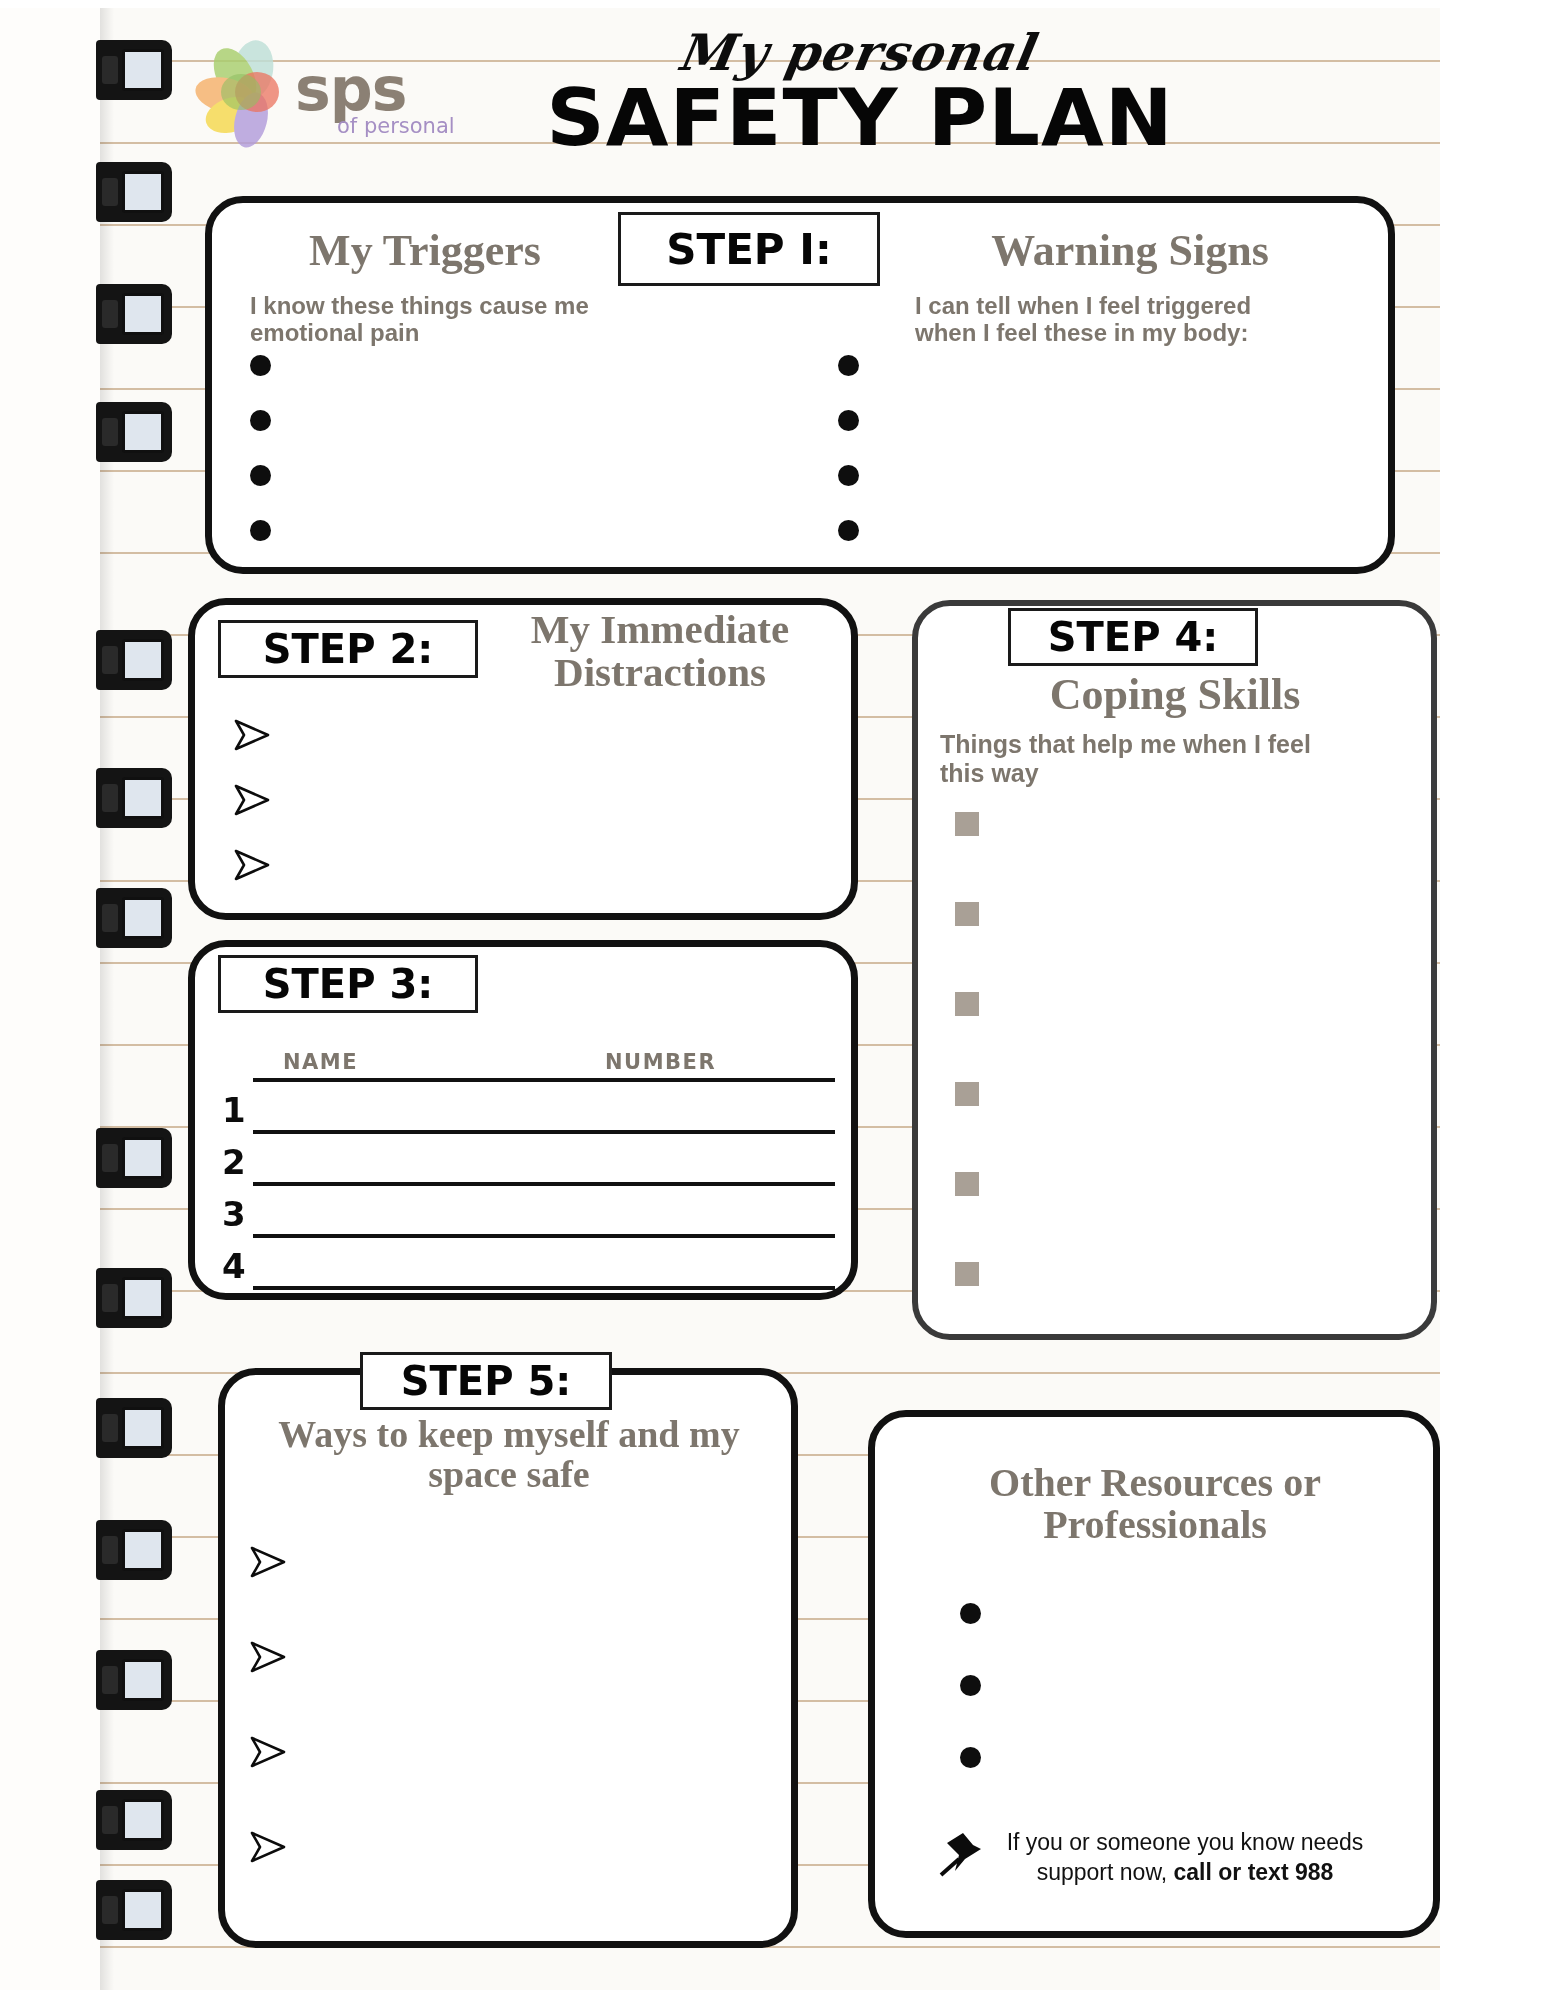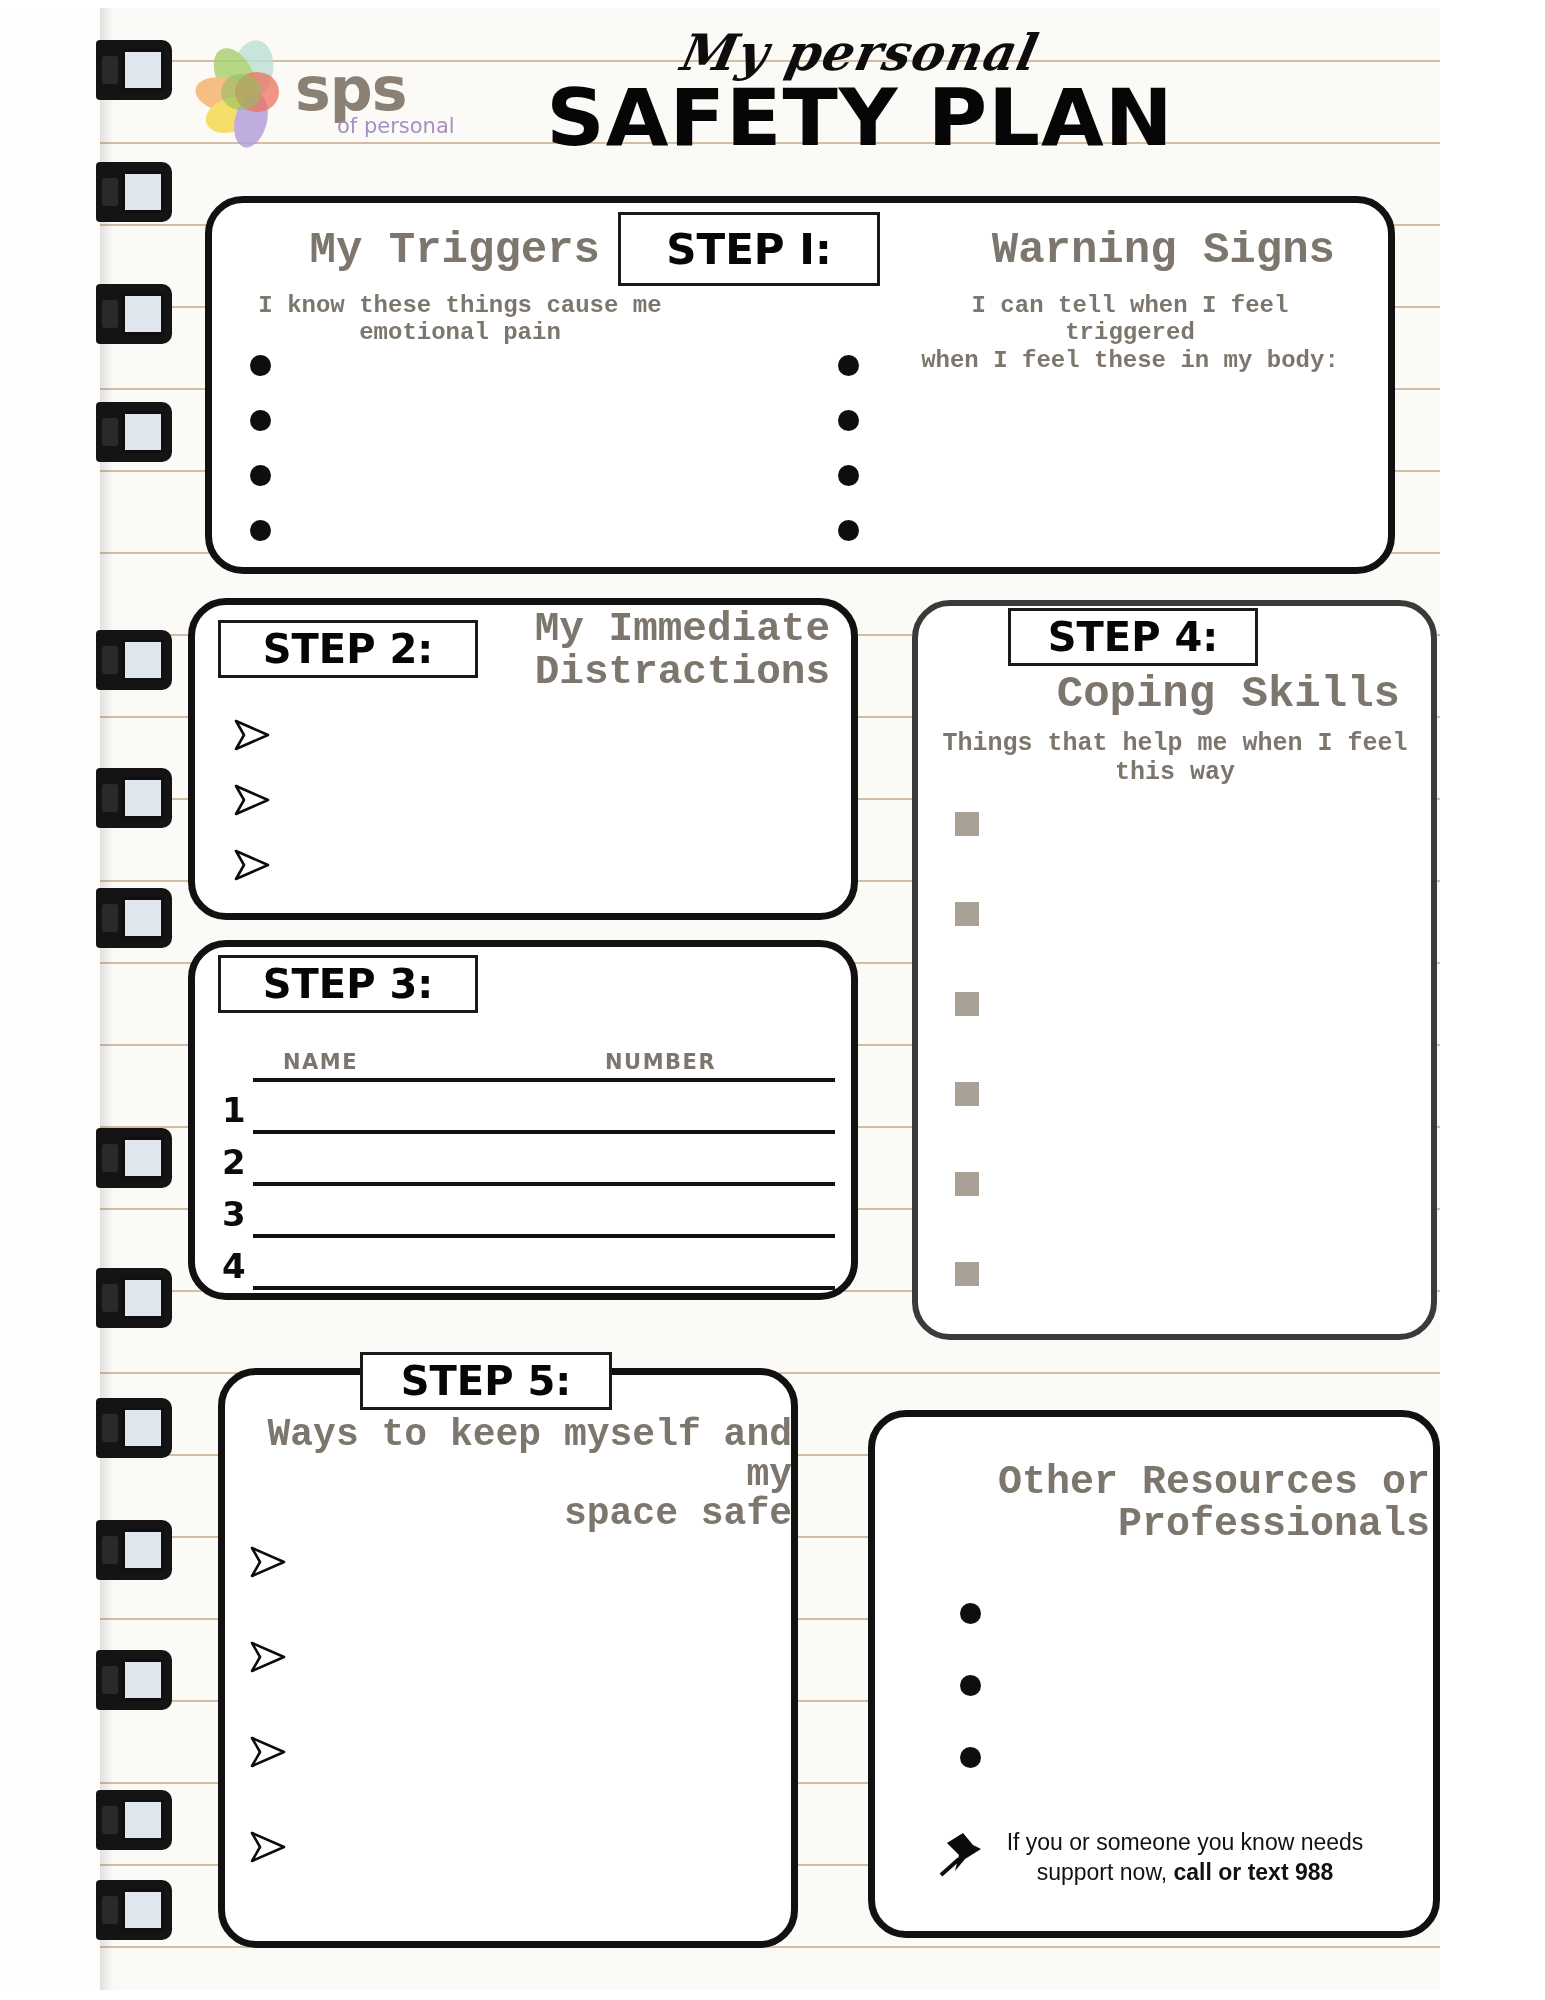--- a/index.html
+++ b/index.html
@@ -175,32 +175,32 @@
     text-align: center;
     display: flex;
     align-items: center;
     justify-content: center;
     letter-spacing: 0px;
     z-index: 5;
   }
 
   .sec-title {
     position: absolute;
-    font-family: Liberation Mono, monospace;
-    font-weight: bold;
-    color: #7d766d;
-    text-align: right;
-    line-height: 1.04;
-  }
-  .sec-sub {
-    position: absolute;
-    font-family: Liberation Mono, monospace;
+    font-family: Liberation Serif, serif;
     font-weight: bold;
     color: #7d766d;
     text-align: center;
+    line-height: 1.04;
+  }
+  .sec-sub {
+    position: absolute;
+    font-family: Liberation Sans, sans-serif;
+    font-weight: bold;
+    color: #7d766d;
+    text-align: left;
     line-height: 1.14;
   }
 
   
   .dot {
     position: absolute;
     width: 21px; height: 21px;
     border-radius: 50%;
     background: #0e0e0e;
   }

